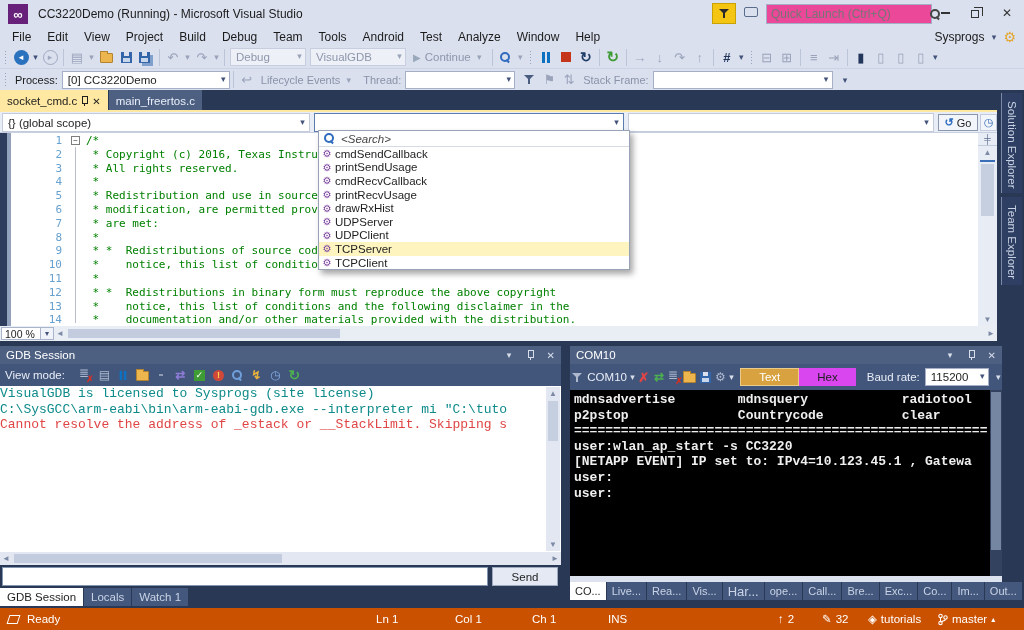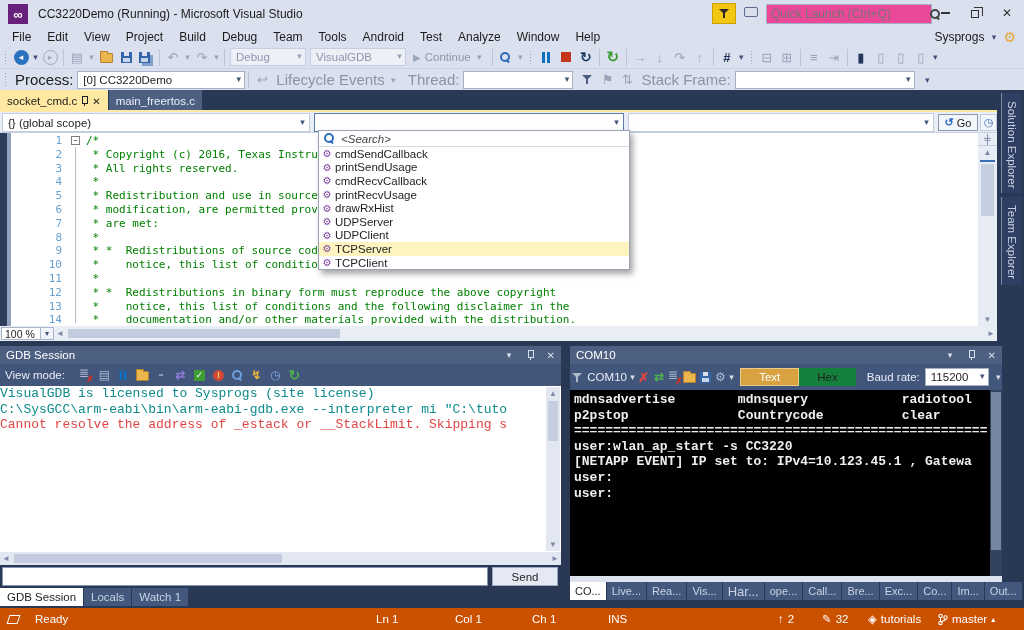--- a/index.html
+++ b/index.html
@@ -49,21 +49,21 @@
   .floppy-i::before{content:"";position:absolute;left:3px;top:0;width:5px;height:4px;background:#DAE0EE}
   .floppy-i::after{content:"";position:absolute;left:2px;bottom:1px;width:7px;height:4px;background:#C8D6EC}
   .floppy2{box-shadow:3px 3px 0 #7FA0CC}
   .pause-i{width:10px;height:11px;position:relative}
   .pause-i::before,.pause-i::after{content:"";position:absolute;top:0;width:3px;height:11px;background:#0E70C0}
   .pause-i::before{left:1px}.pause-i::after{left:6px}
   .stop-i{width:10px;height:10px;background:#C4351C}
   .combo{background:#fff;border:1px solid #A5B0C6;height:18px;display:flex;align-items:center;font-size:11.5px;color:#1e1e1e;position:relative;padding:0 15px 0 5px;white-space:nowrap}
   .combo .dd{position:absolute;right:1px;top:2px}
   .combo.dis{background:#EDF0F7;border-color:#C6CEDF;color:#8E96AC}
-  .lbl{font-size:15px;color:#1b1b1b;padding:0 4px;white-space:nowrap}
+  .lbl{font-size:11px;color:#1b1b1b;padding:0 4px;white-space:nowrap}
   .lbl.gray{color:#8A92A8}
   .funnel{width:11px;height:11px;position:relative;display:inline-block}
   .funnel::before{content:"";position:absolute;left:0;top:1px;border-left:5px solid transparent;border-right:5px solid transparent;border-top:5px solid currentColor}
   .funnel::after{content:"";position:absolute;left:4px;top:5px;width:2px;height:5px;background:currentColor}
   .mag{width:11px;height:11px;position:relative;display:inline-block}
   .mag::before{content:"";position:absolute;left:0;top:0;width:6px;height:6px;border:2px solid currentColor;border-radius:50%}
   .mag::after{content:"";position:absolute;left:7px;top:7px;width:4px;height:2px;background:currentColor;transform:rotate(45deg);transform-origin:0 0}
 
   
   .tabstrip{left:0;top:90px;width:997px;height:22px;display:flex;align-items:flex-end}
@@ -133,21 +133,21 @@
   .gdb-vscroll{position:absolute;left:546px;top:387px;width:14px;height:164px;background:#E2E7F1}
   .gdb-hscroll{position:absolute;left:0;top:552px;width:561px;height:13px;background:#E2E7F1;display:flex;align-items:center}
   .send-input{position:absolute;left:2px;top:567px;width:486px;height:19px;background:#fff;border:1px solid #8495AF}
   .send-btn{position:absolute;left:492px;top:567px;width:66px;height:19px;background:#E4E9F4;border:1px solid #9DA9BF;font-size:11.5px;display:flex;align-items:center;justify-content:center}
   .btabs{position:absolute;display:flex;gap:1px}
   .btab{height:18px;display:flex;align-items:center;padding:0 7px;background:#44587E;color:#C9D3E5;font-size:11.5px;white-space:nowrap}
   .btab.active{background:#fff;color:#1e1e1e}
 
   .toggle{height:18px;display:flex;align-items:center;justify-content:center;font-size:11.5px;padding:0 18px}
   .toggle.on{background:#D9A240;border:1px solid #EBCB8B;color:#fff}
-  .toggle.off{background:#15803d;color:#1e1e1e}
+  .toggle.off{background:#d946ef;color:#1e1e1e}
   .terminal{position:absolute;left:570px;top:390px;width:432px;height:186px;background:#000;overflow:hidden;padding:2px 0 0 4px}
   .term-line{color:#EFEFEF;font-size:13px;font-weight:bold;line-height:15.6px;white-space:pre}
   .term-vscroll{position:absolute;left:990px;top:390px;width:12px;height:186px;background:#33425F}
   .term-vthumb{position:absolute;left:1px;top:2px;width:10px;height:158px;background:#7586A2}
   .term-hstrip{position:absolute;left:570px;top:576px;width:432px;height:6px;background:#DCE2EE}
 
   
   .statusbar{left:0;top:608px;width:1024px;height:22px;background:#CA5100;color:#fff;font-size:11.5px}
   .sb{position:absolute;top:0;height:22px;display:flex;align-items:center;gap:4px;color:#fff}
   .pgram{width:11px;height:9px;border:1.5px solid #fff;transform:skewX(-18deg)}
@@ -608,21 +608,21 @@
     <span class="btab" style="font-size:11px;padding:0 5px">Bre...</span>
     <span class="btab" style="font-size:11px;padding:0 5px">Exc...</span>
     <span class="btab" style="font-size:11px;padding:0 5px">Co...</span>
     <span class="btab" style="font-size:11px;padding:0 5px">Im...</span>
     <span class="btab" style="font-size:11px;padding:0 5px">Out...</span>
   </div>
 
   <div class="abs statusbar">
     <span class="sb" style="left:8px">
       <span class="pgram"></span>
-      <span style="margin-left:12px">Ready</span>
+      <span style="margin-left:4px">Ready</span>
     </span>
     <span class="sb" style="left:376px">Ln 1</span>
     <span class="sb" style="left:455px">Col 1</span>
     <span class="sb" style="left:532px">Ch 1</span>
     <span class="sb" style="left:608px">INS</span>
     <span class="sb" style="left:778px">
       <span>↑</span>
       <span>2</span>
     </span>
     <span class="sb" style="left:822px">

